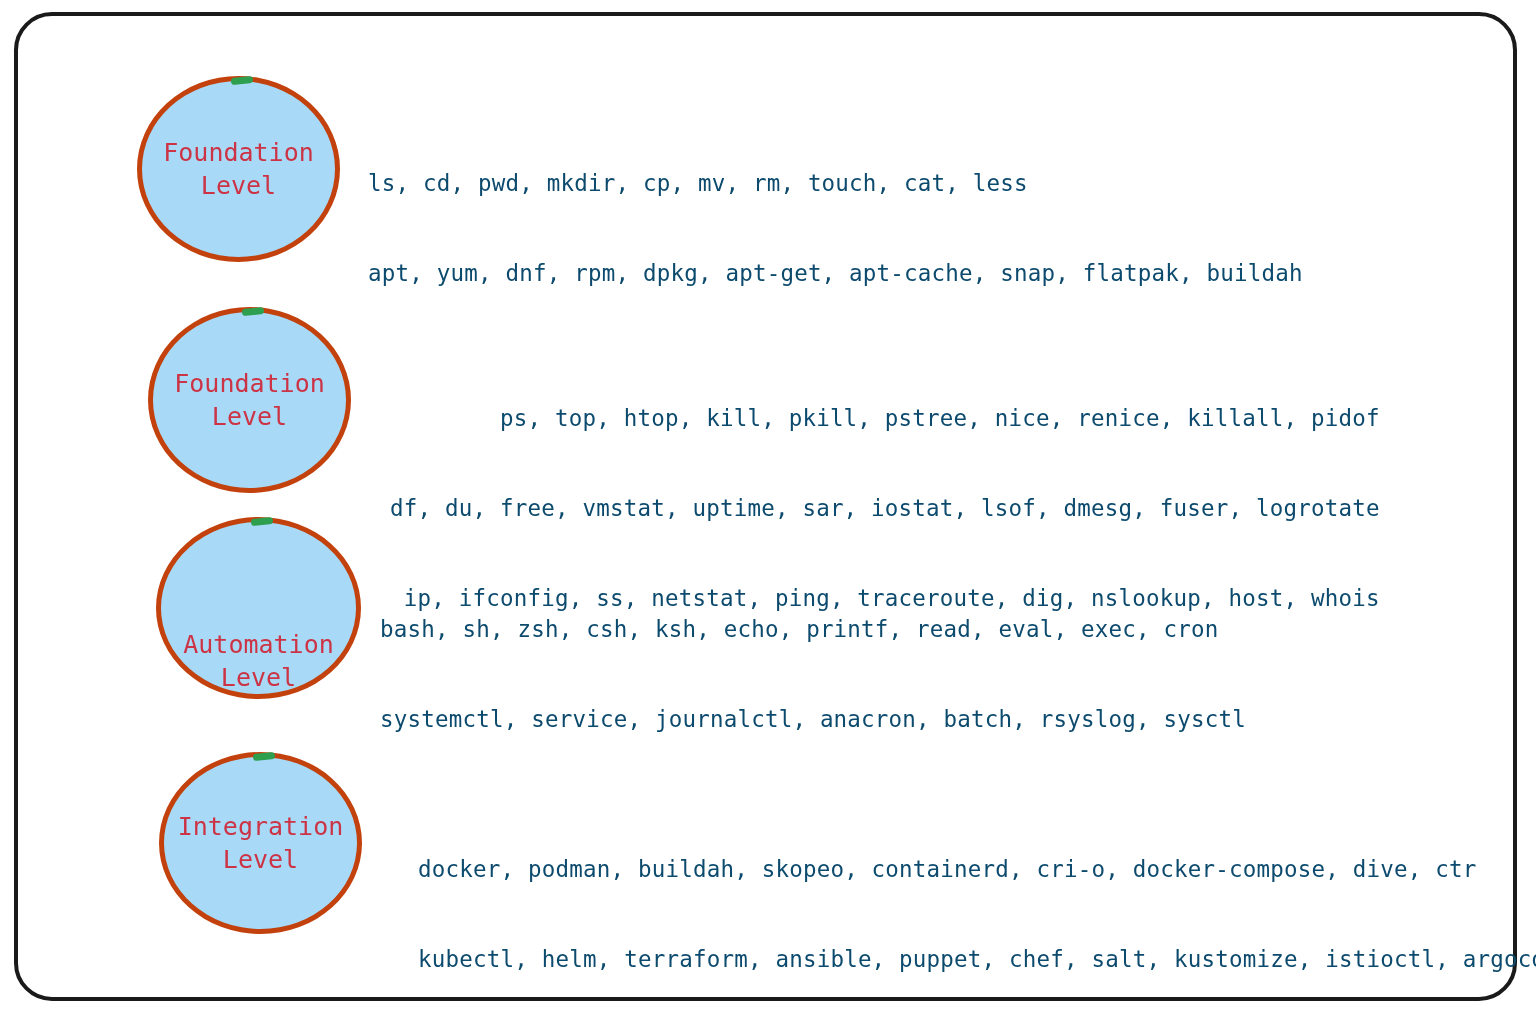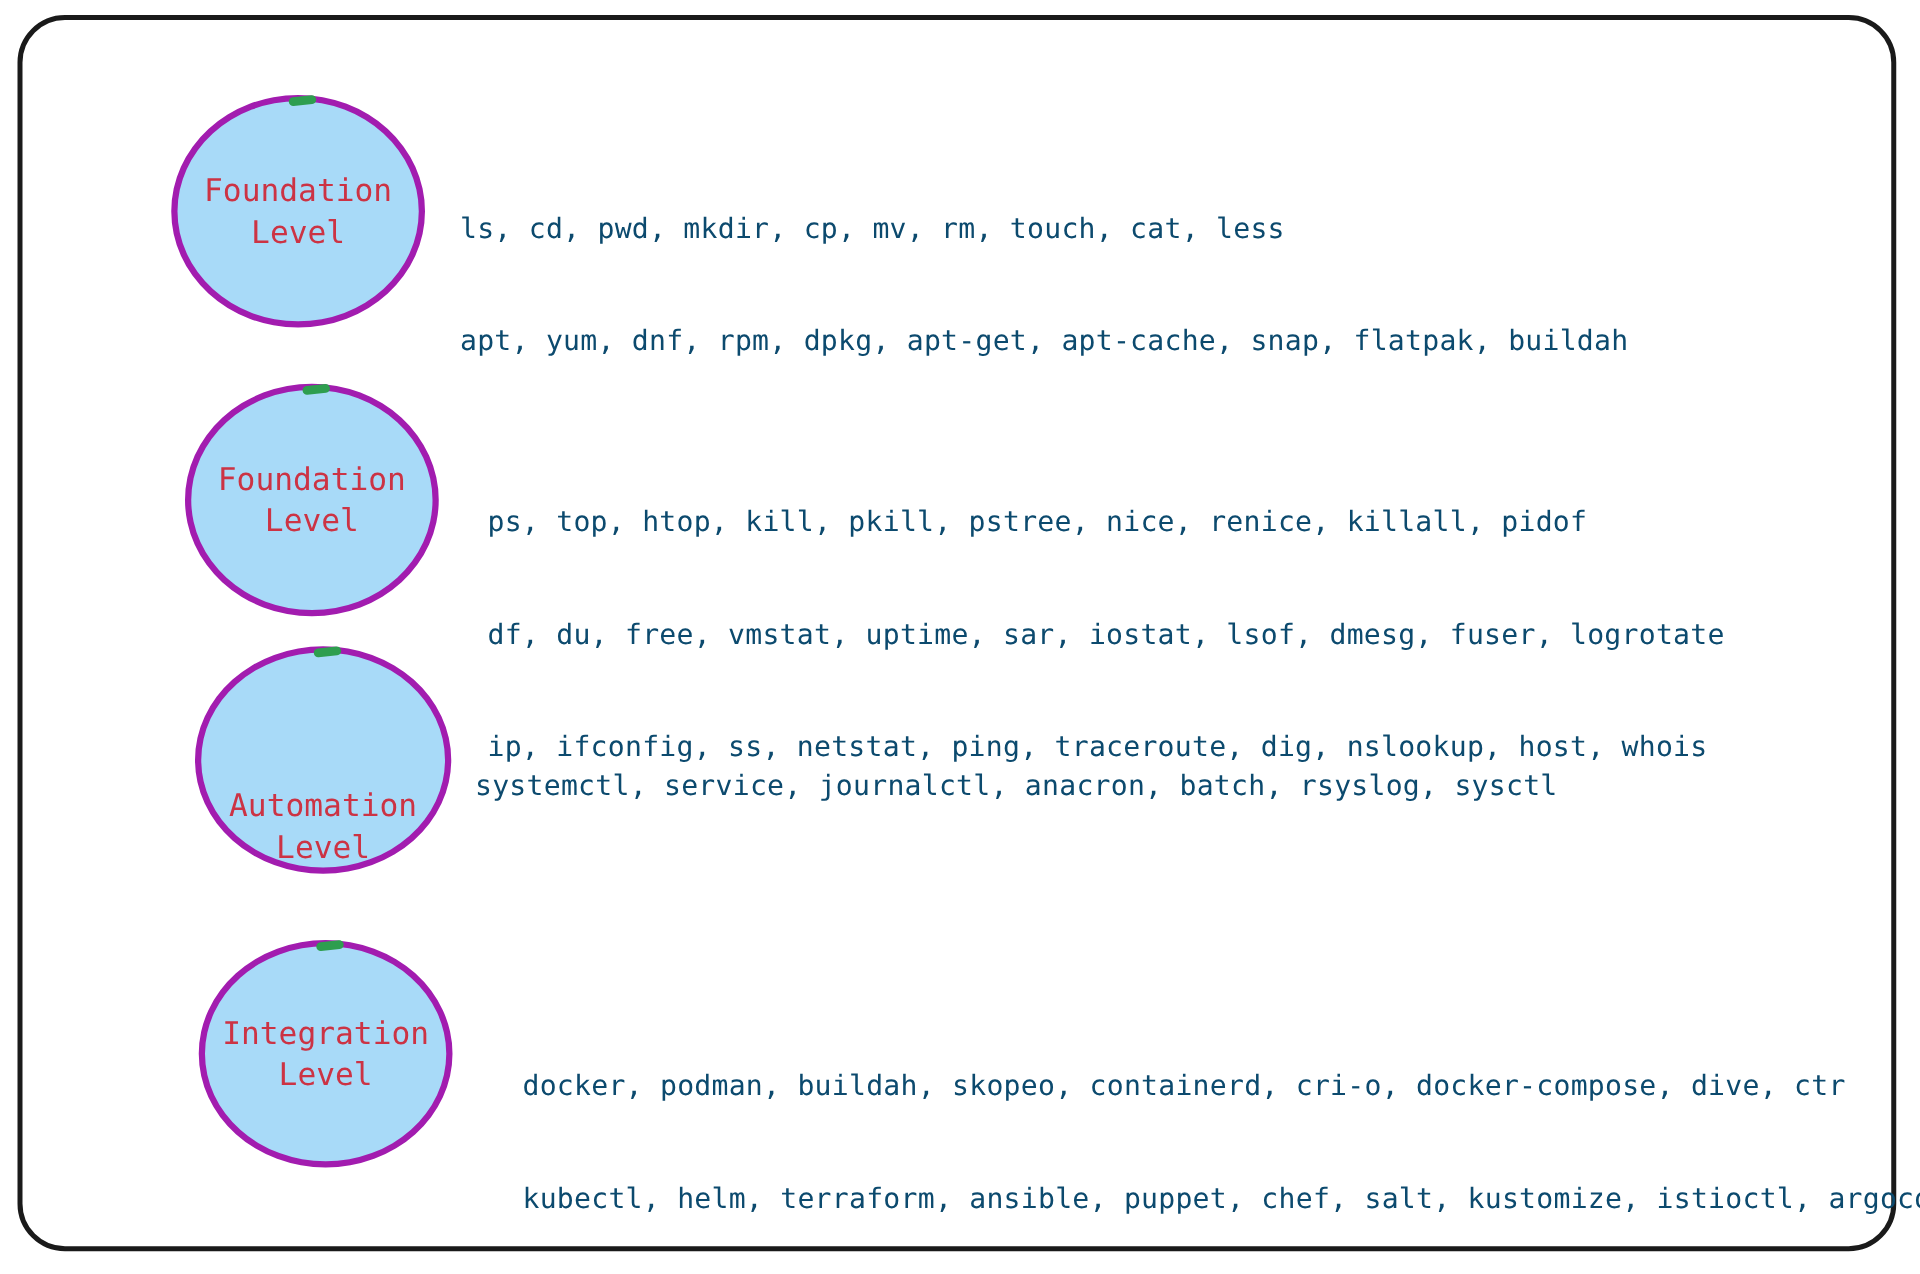--- a/index.html
+++ b/index.html
@@ -45,21 +45,21 @@
   }
 
   .row {
     position: absolute;
   }
 
   .bubble {
     position: absolute;
     border-radius: 50%;
     background: #a8daf8;
-    border: 5px solid #a21caf;
+    border: 5px solid #c2410c;
     box-sizing: border-box;
     display: flex;
     align-items: center;
     justify-content: center;
   }
 
   .bubble-label {
     color: #cc3344;
     font-family: "DejaVu Sans Mono", monospace;
     font-size: 25px;
@@ -115,34 +115,35 @@
         <span class="cmd-line">apt, yum, dnf, rpm, dpkg, apt-get, apt-cache, snap, flatpak, buildah</span>
       </div>
     </div>
 
     <div class="row">
       <div class="bubble" style="left:148px; top:307px; width:203px; height:186px;">
         <span class="notch"></span>
         <span class="bubble-label">Foundation
 Level</span>
       </div>
-      <div class="cmds" style="left:390px; top:343px;">
+      <div class="cmds" style="left:390px; top:343px;text-align:right;">
         <span class="cmd-line">ps, top, htop, kill, pkill, pstree, nice, renice, killall, pidof</span>
         <span class="cmd-line">df, du, free, vmstat, uptime, sar, iostat, lsof, dmesg, fuser, logrotate</span>
         <span class="cmd-line">ip, ifconfig, ss, netstat, ping, traceroute, dig, nslookup, host, whois</span>
       </div>
     </div>
 
     <div class="row">
       <div class="bubble" style="left:156px; top:517px; width:205px; height:182px;align-items:flex-end;">
         <span class="notch"></span>
         <span class="bubble-label">Automation
 Level</span>
       </div>
       <div class="cmds" style="left:380px; top:554px;">
+        <span class="cmd-line">bash, sh, zsh, csh, ksh, echo, printf, read, eval, exec, cron</span>
         <span class="cmd-line">systemctl, service, journalctl, anacron, batch, rsyslog, sysctl</span>
       </div>
     </div>
 
     <div class="row">
       <div class="bubble" style="left:159px; top:752px; width:203px; height:182px;">
         <span class="notch"></span>
         <span class="bubble-label">Integration
 Level</span>
       </div>

